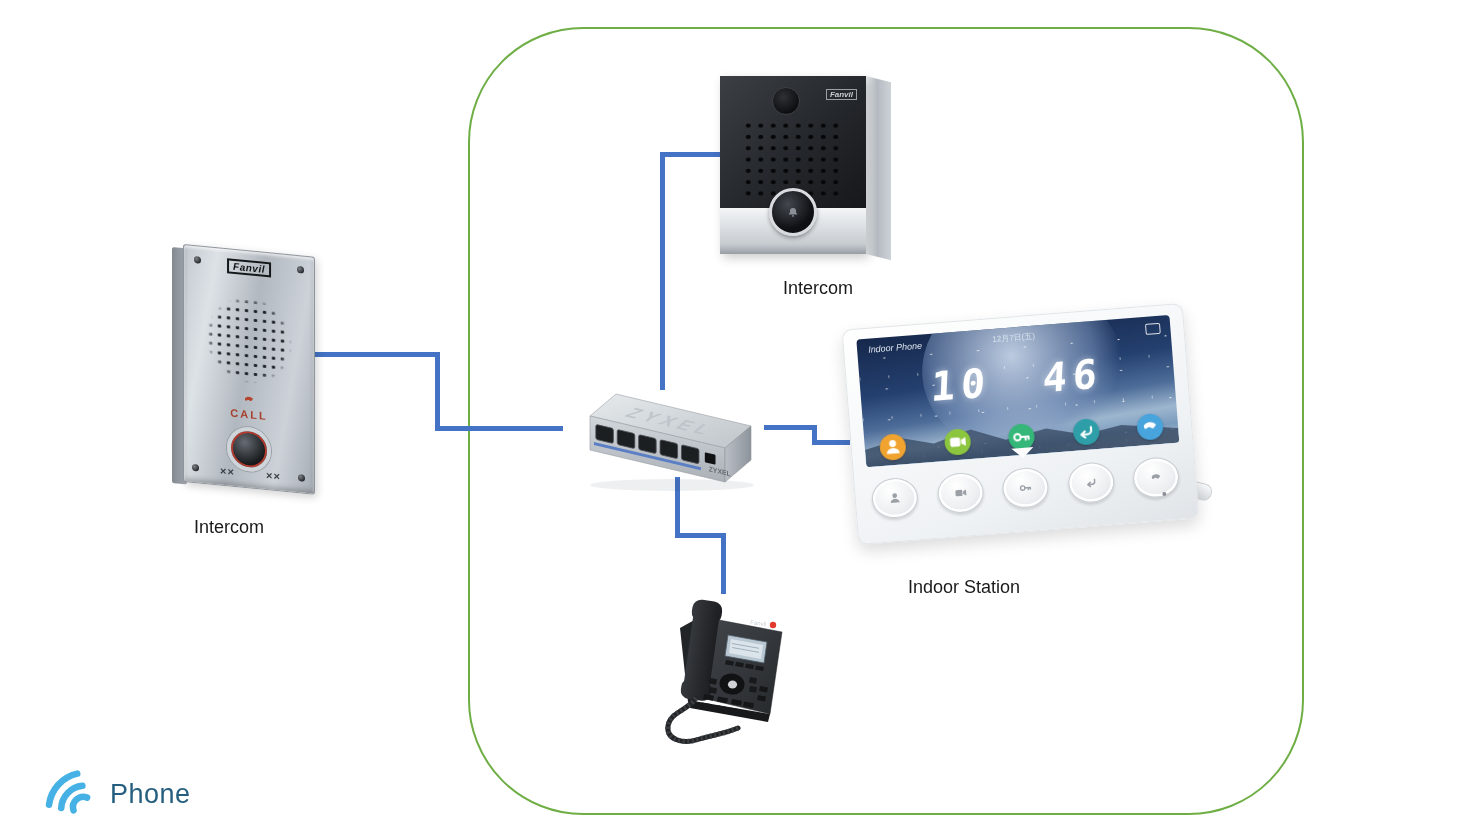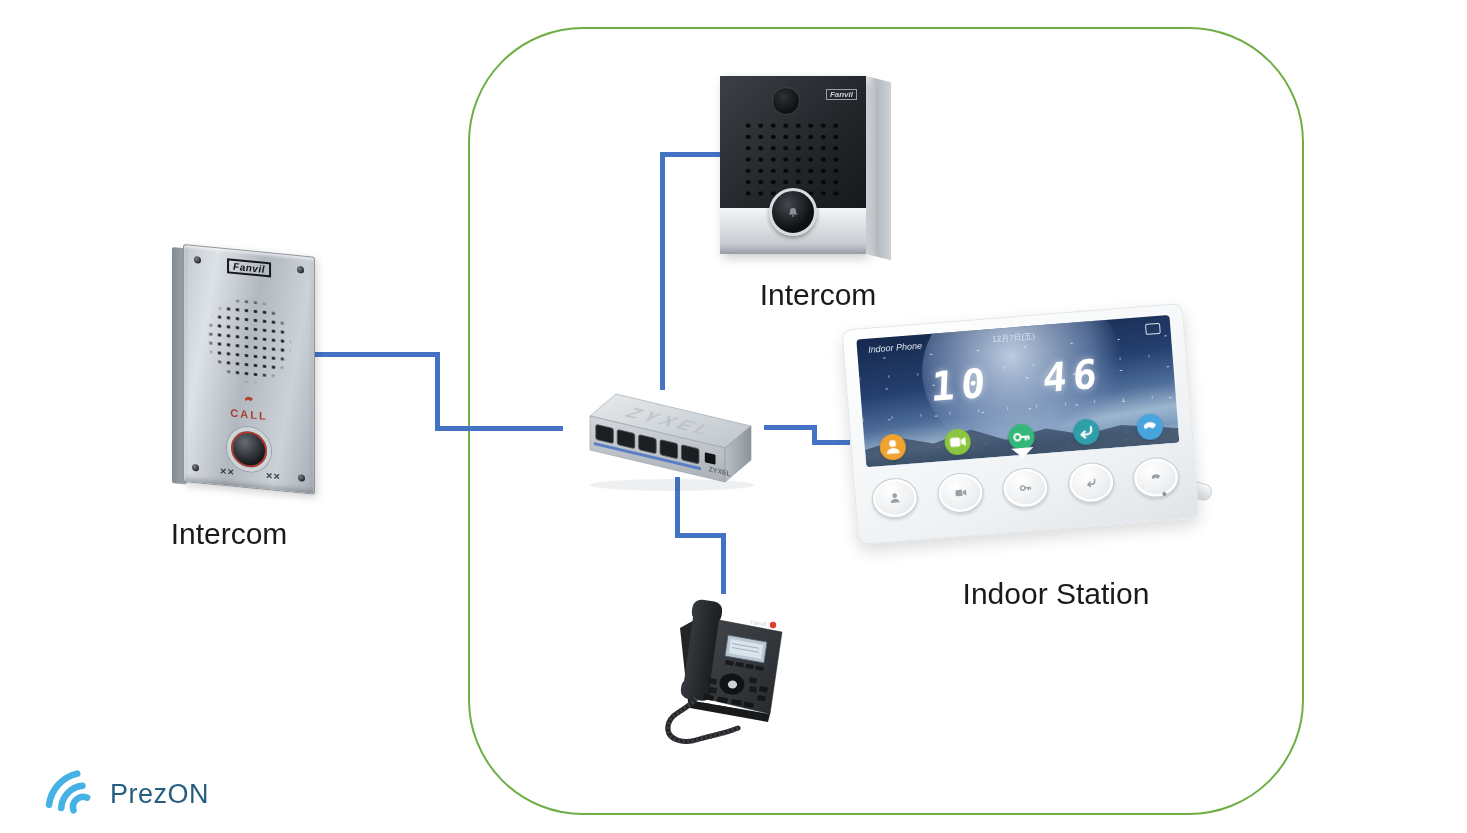--- a/index.html
+++ b/index.html
@@ -17,21 +17,21 @@
   .c-b1{left:660px;top:152px;width:4.5px;height:238px;}
   .c-b2{left:660px;top:152px;width:60px;height:4.5px;}
   .c-c1{left:764px;top:425px;width:52px;height:4.5px;}
   .c-c2{left:812px;top:425px;width:4.5px;height:19px;}
   .c-c3{left:812px;top:440px;width:38px;height:4.5px;}
   .c-d1{left:675px;top:477px;width:4.5px;height:60px;}
   .c-d2{left:675px;top:533px;width:50px;height:4.5px;}
   .c-d3{left:721px;top:533px;width:4.5px;height:61px;}
 
   
-  .dev-label{position:absolute;width:240px;text-align:center;font-size:30px;color:#1A1A1A;}
+  .dev-label{position:absolute;width:240px;text-align:center;font-size:18px;color:#1A1A1A;}
 
   
   .dev-outdoor{left:170px;top:244px;width:154px;height:252px;}
   .oi-side{position:absolute;left:2px;top:3px;width:15px;height:236px;transform:skewY(5deg);
            transform-origin:left top;background:linear-gradient(90deg,#82888f,#a9afb6);border-radius:2px;}
   .oi-front{position:absolute;left:13px;top:0;width:130px;height:236px;transform:skewY(5.5deg);
             transform-origin:left top;border:1px solid #8f959c;border-radius:3px;
             background:linear-gradient(100deg,#c3c9cf 0%,#dde2e7 20%,#b2b8bf 48%,#ccd2d8 76%,#a7adb4 100%);
             box-shadow:inset 0 2px 3px rgba(255,255,255,.7),inset 0 -3px 5px rgba(0,0,0,.22),2px 3px 8px rgba(0,0,0,.18);}
   .screw{position:absolute;width:7px;height:7px;border-radius:50%;
@@ -300,21 +300,21 @@
           </div>
         <div class="st-btn">
             <svg viewBox="0 0 26 26">
               <use href="#ic-call"></use>
             </svg>
           </div>
       </div>
       <div class="st-mic"></div>
     </div>
   </div>
-  <div class="dev-label" style="left:936px;top:577px;">Indoor Station</div>
+  <div class="dev-label" style="left:844px;top:577px;">Indoor Station</div>
 
   <svg class="abs dev-phone" viewBox="0 0 165 160">
     <defs>
       <linearGradient id="pgbody" x1="0" y1="0" x2="1" y2="1">
         <stop offset="0" stop-color="#44484d"></stop>
           <stop offset="1" stop-color="#26292c"></stop>
       </linearGradient>
       <linearGradient id="pghand" x1="0" y1="0" x2="1" y2="0">
         <stop offset="0" stop-color="#35383c"></stop>
           <stop offset="1" stop-color="#1c1e21"></stop>
@@ -347,16 +347,16 @@
   </svg>
 
   <div class="logo">
     <svg width="66" height="62" viewBox="0 0 70 66">
       <g fill="none" stroke="#45B1E4" stroke-width="7" stroke-linecap="round">
         <path d="M50 40 A 11 11 0 0 0 35.5 53.5"></path>
         <path d="M45 27.5 A 25 25 0 0 0 22.5 51"></path>
         <path d="M39.5 14.5 A 39 39 0 0 0 9.5 47.5"></path>
       </g>
     </svg>
-    <span class="logo-text">PrezON</span>
+    <span class="logo-text">Phone</span>
   </div>
 
 </div>
 
 </body></html>

